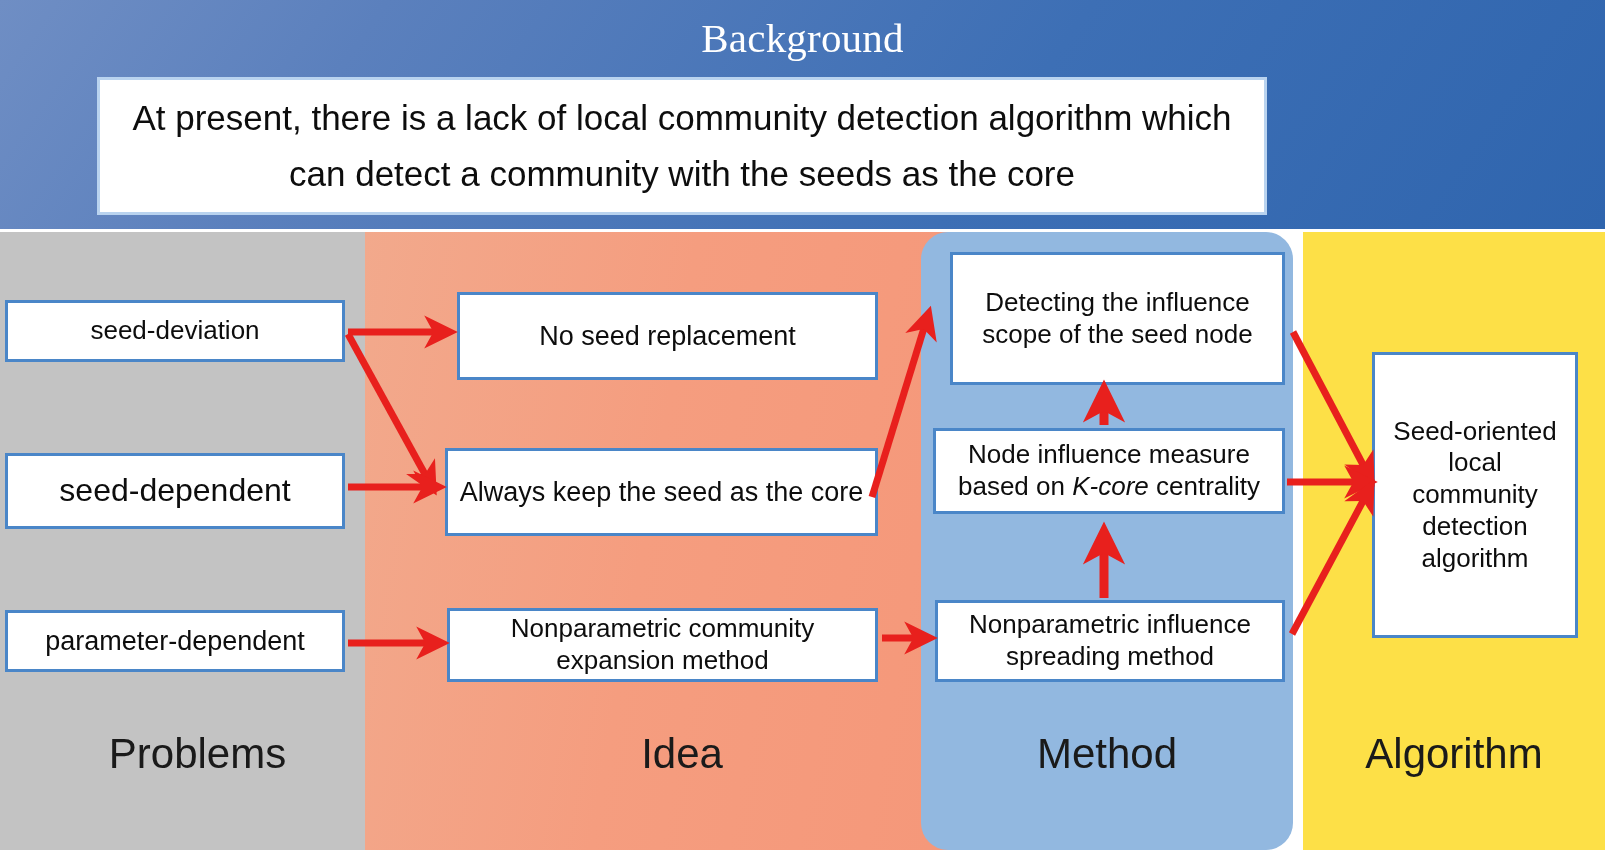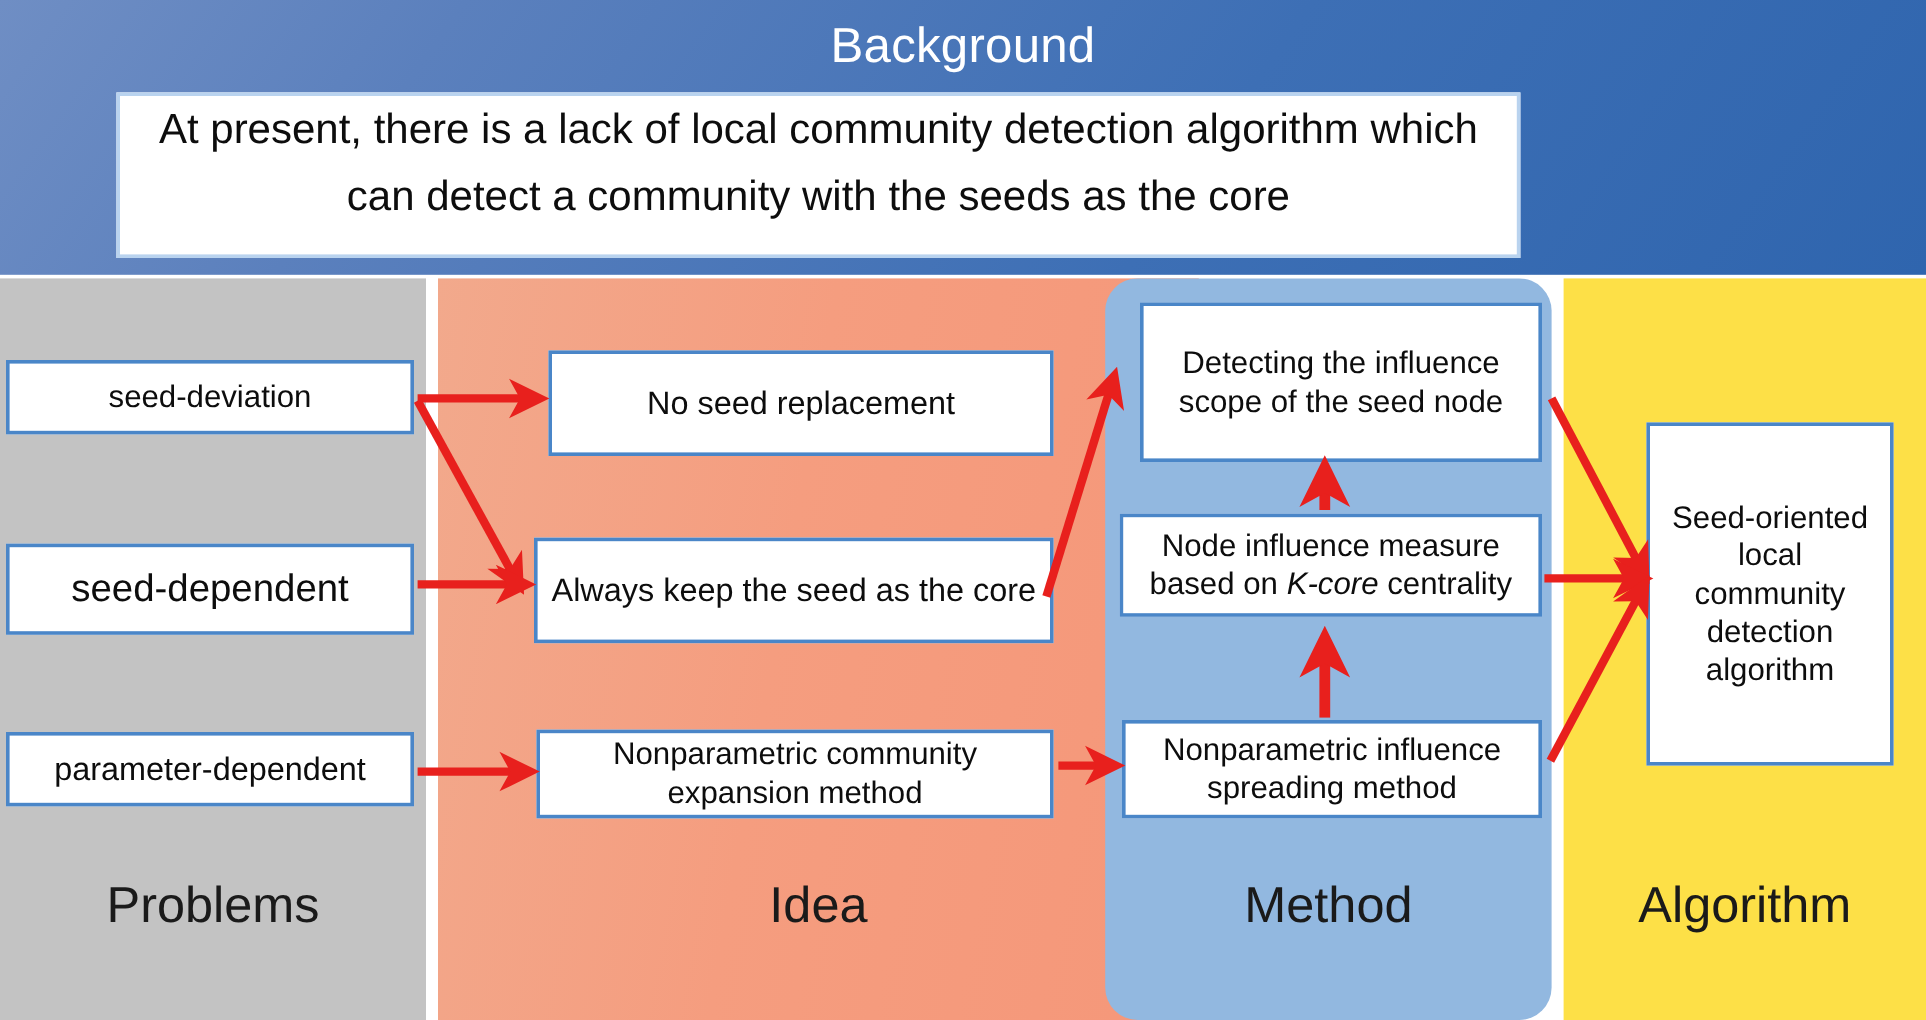--- a/index.html
+++ b/index.html
@@ -27,47 +27,48 @@
   }
   #header-title {
     position: absolute;
     left: 0; top: 12px;
     width: 1605px;
     text-align: center;
     color: #ffffff;
     font-size: 41px;
     line-height: 52px;
     letter-spacing: 0.2px;
+    font-family: Liberation Serif, serif;
   }
   #header-statement-box {
     position: absolute;
     left: 97px; top: 77px;
     width: 1170px; height: 138px;
     background: #ffffff;
     border: 3px solid #b9d3ef;
     box-sizing: border-box;
     display: flex;
-    align-items: flex-start;
+    align-items: center;
     justify-content: center;
   }
   #header-statement-text {
     font-size: 35px;
     line-height: 56px;
     color: #0d0d0d;
     text-align: center;
     padding: 0 18px;
   }
 
   
   .column {
     position: absolute;
     top: 232px;
     height: 618px;
   }
-  #col-problems { left: 0px;    width: 355px;  background: #c3c3c3; }
+  #col-problems { left: 0px;    width: 355px;  background: #c3c3c3; padding-left: 40px; }
   #col-idea     { left: 365px;  width: 634px;  background: linear-gradient(100deg,#f2a98c 0%, #f59d7f 45%, #f59779 100%); }
   #col-method   { left: 921px;  width: 372px;  background: #92b8e0; border-radius: 27px; }
   #col-algorithm{ left: 1303px; width: 302px;  background: #fde047; }
 
   .column-label {
     position: absolute;
     left: 0; right: 0;
     top: 498px;
     text-align: center;
     font-size: 42px;

